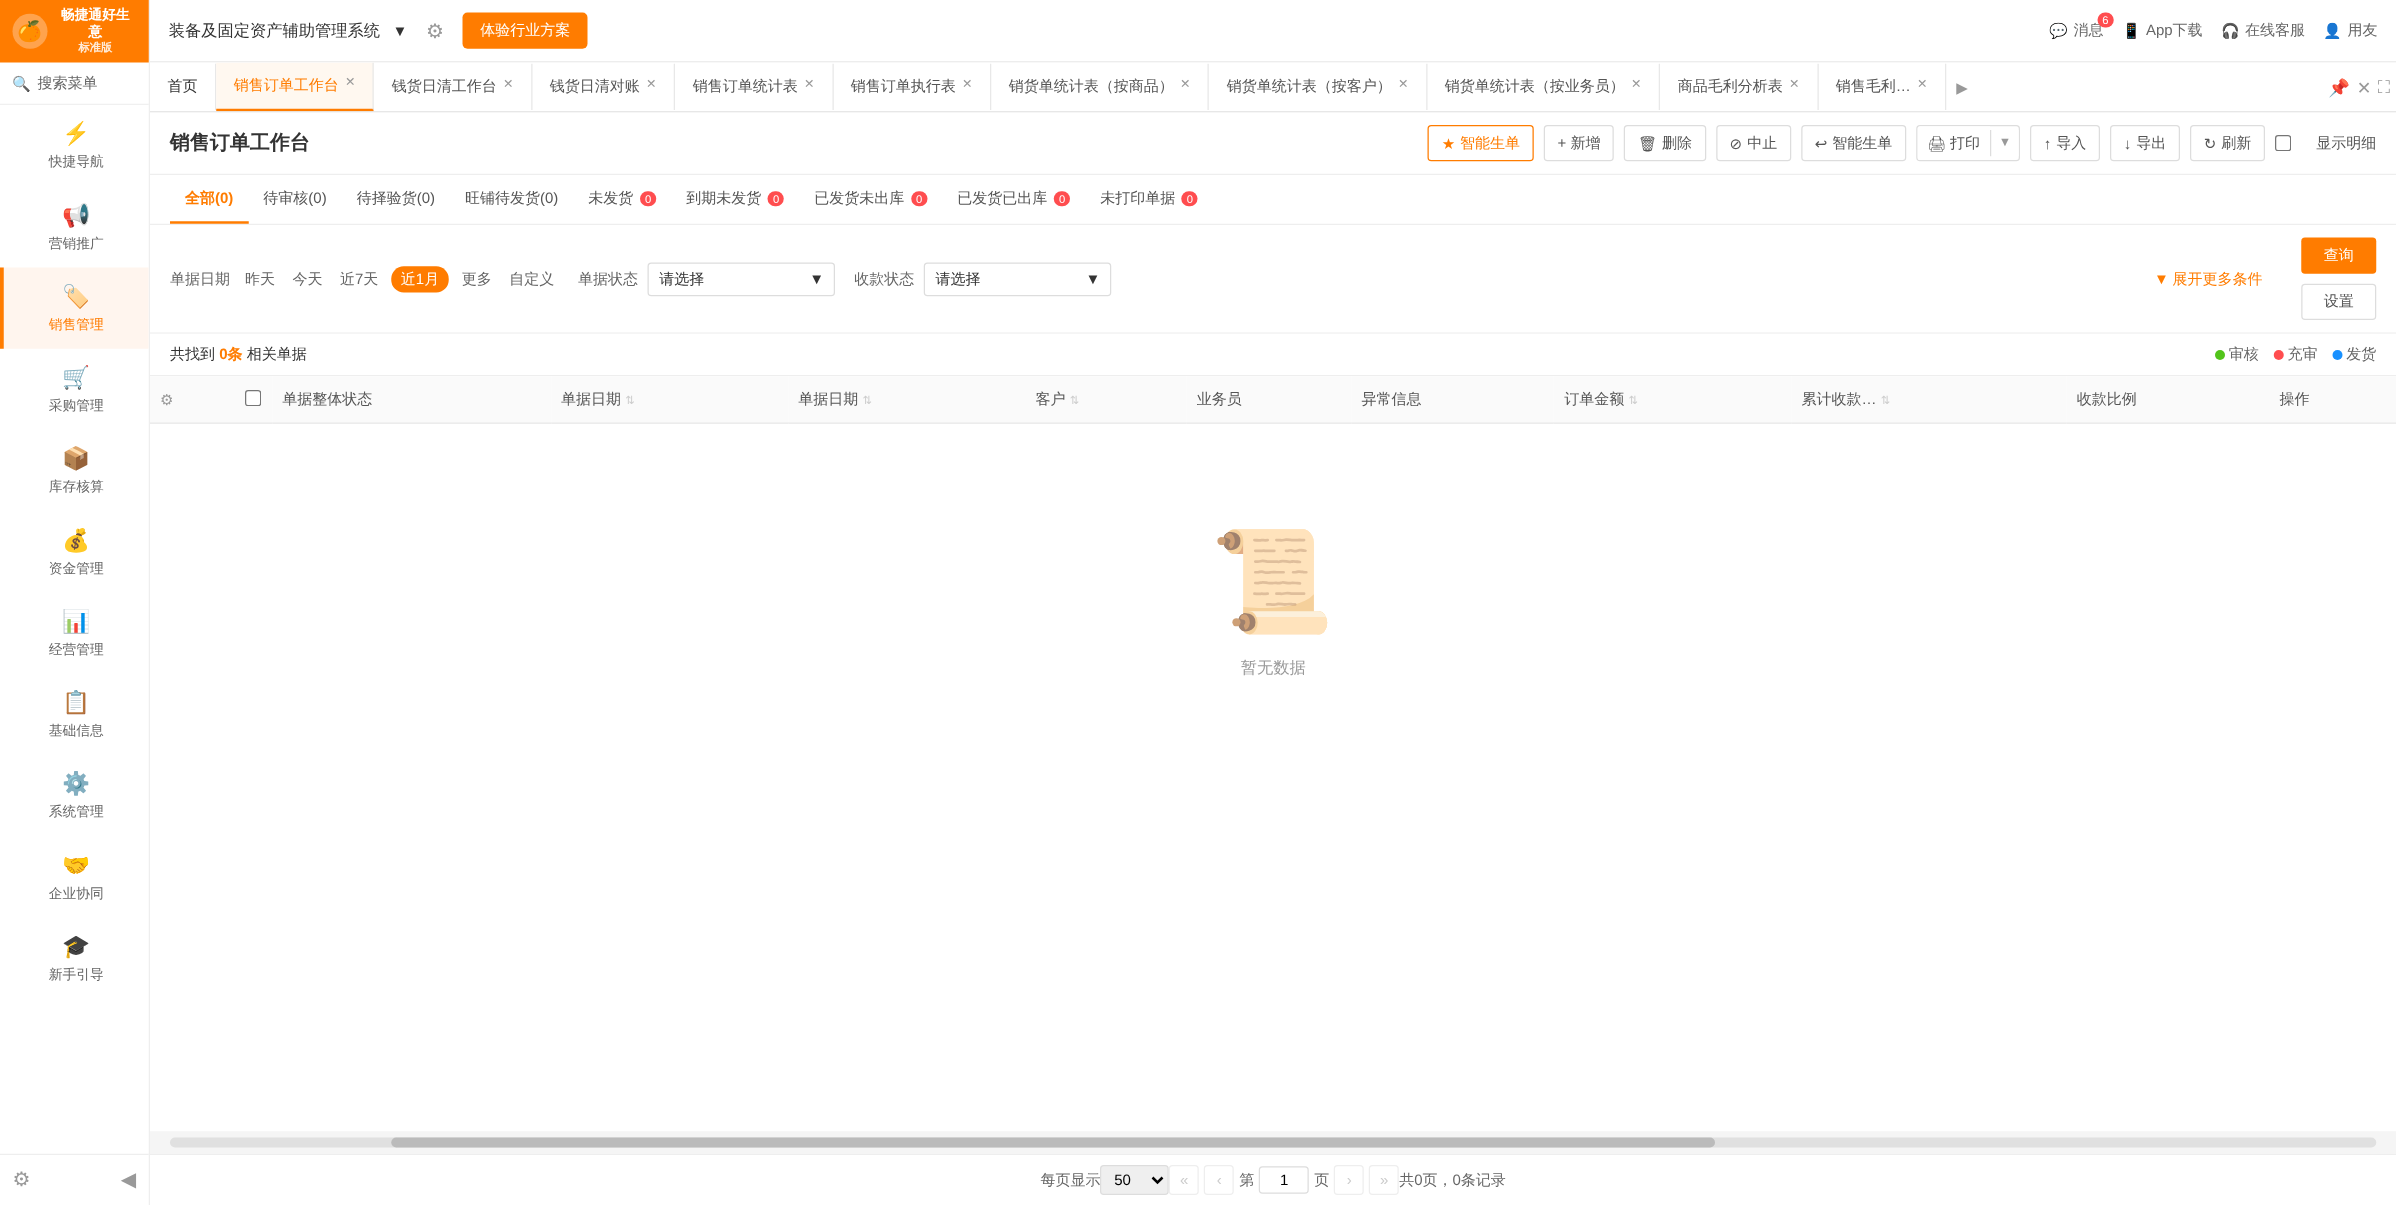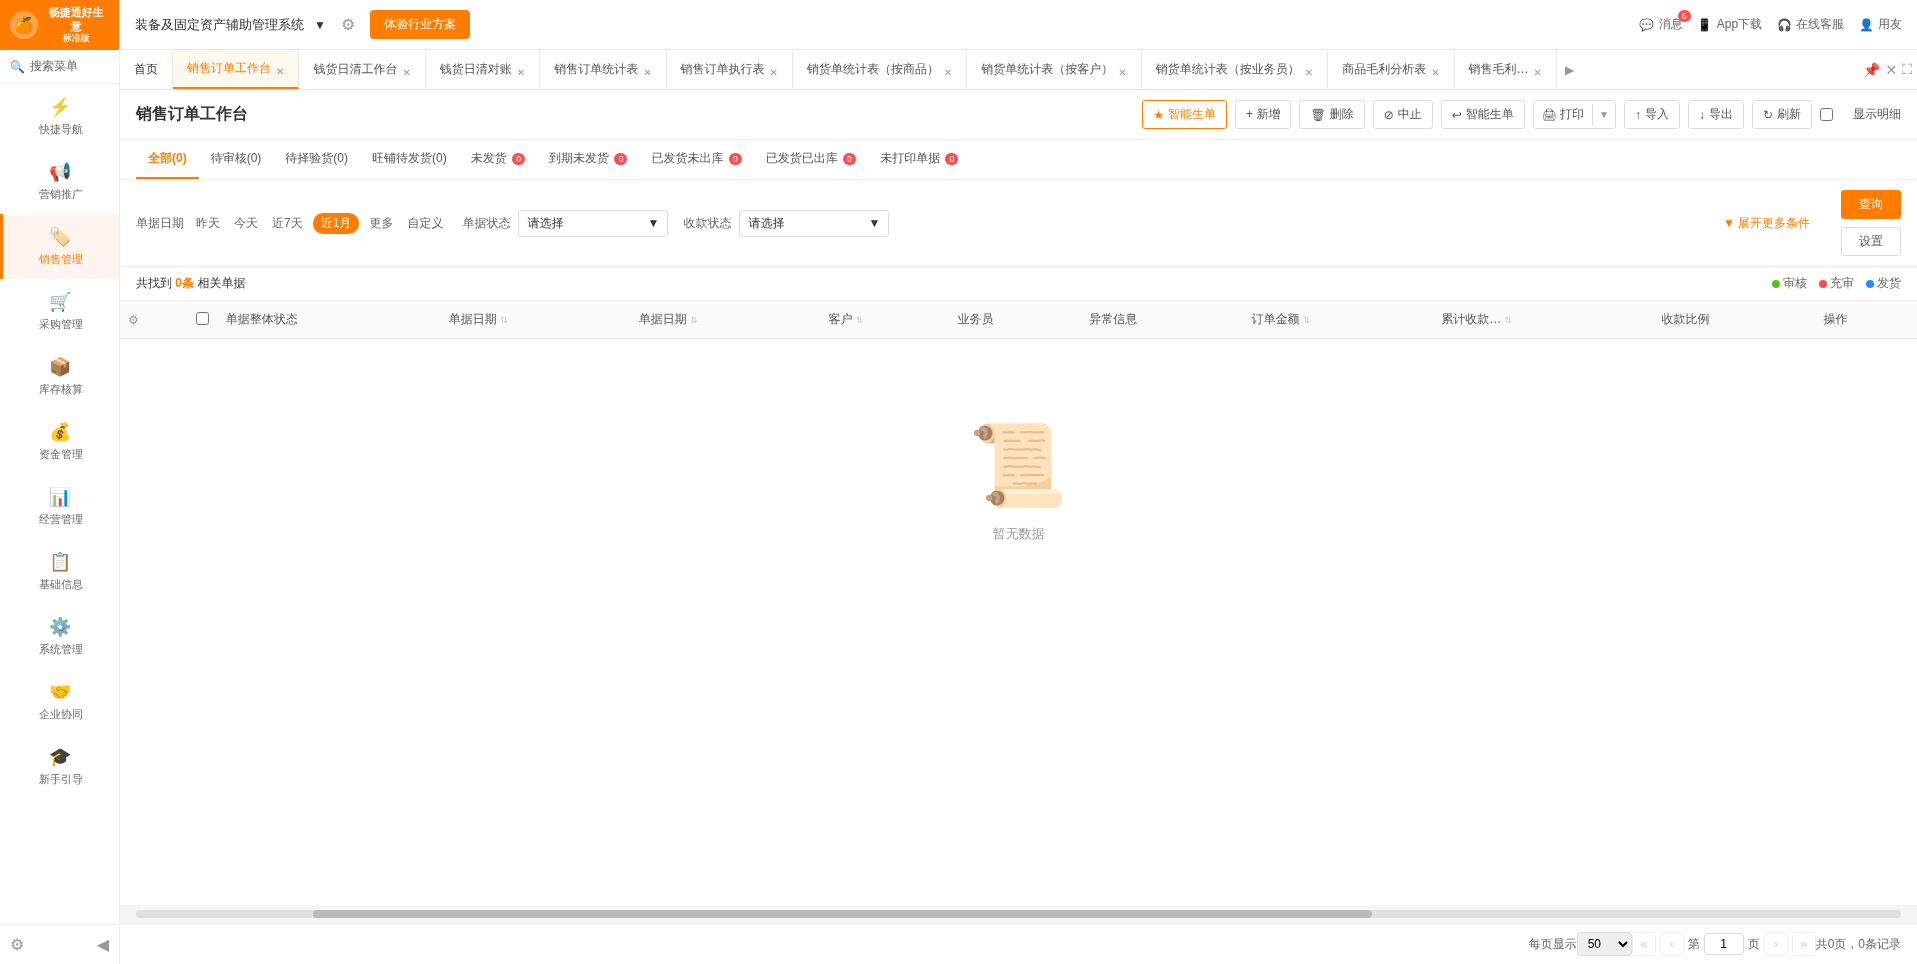--- a/index.html
+++ b/index.html
@@ -27,21 +27,21 @@
     .top-header { height: 50px; background: #fff; border-bottom: 1px solid #e8e8e8; display: flex; align-items: center; padding: 0 15px; gap: 10px; flex-shrink: 0; }
     .top-header-title { font-size: 13px; color: #333; display: flex; align-items: center; gap: 5px; }
     .top-header-gear { color: #999; cursor: pointer; font-size: 16px; margin-left: 5px; }
     .top-header-plan-btn { background: #ff7c00; color: #fff; border: none; padding: 6px 14px; border-radius: 4px; cursor: pointer; font-size: 12px; margin-left: 5px; }
     .top-header-right { margin-left: auto; display: flex; align-items: center; gap: 15px; color: #666; font-size: 12px; }
     .top-header-right .icon-group { display: flex; align-items: center; gap: 4px; cursor: pointer; position: relative; }
     .badge { position: absolute; top: -6px; right: -8px; background: #ff4d4f; color: #fff; border-radius: 10px; font-size: 9px; padding: 1px 4px; }
 
     
     .tab-bar { background: #fff; border-bottom: 1px solid #e0e0e0; display: flex; align-items: center; flex-shrink: 0; overflow: hidden; }
-    .tab-item { display: flex; align-items: flex-end; padding: 10px 14px; font-size: 12px; color: #555; cursor: pointer; border-right: 1px solid #e8e8e8; white-space: nowrap; gap: 5px; flex-shrink: 0; }
+    .tab-item { display: flex; align-items: flex-start; padding: 10px 14px; font-size: 12px; color: #555; cursor: pointer; border-right: 1px solid #e8e8e8; white-space: nowrap; gap: 5px; flex-shrink: 0; }
     .tab-item.active { background: #fff8f0; color: #ff7c00; border-bottom: 2px solid #ff7c00; }
     .tab-item.home { background: #fff; color: #333; }
     .tab-item .tab-close { color: #999; font-size: 10px; cursor: pointer; }
     .tab-bar-more { padding: 10px 8px; color: #999; cursor: pointer; }
     .tab-bar-actions { margin-left: auto; display: flex; align-items: center; padding-right: 5px; gap: 5px; }
     .tab-bar-actions span { color: #999; cursor: pointer; font-size: 14px; }
 
     
     .page-header { background: #fff; padding: 10px 16px; display: flex; align-items: center; justify-content: space-between; border-bottom: 1px solid #eee; flex-shrink: 0; }
     .page-title { font-size: 16px; font-weight: bold; color: #333; }
@@ -93,21 +93,21 @@
     td { padding: 10px 8px; border-bottom: 1px solid #f0f0f0; color: #333; }
     .th-gear { color: #999; cursor: pointer; }
     .th-check { width: 30px; }
 
     
     .empty-state { display: flex; flex-direction: column; align-items: center; justify-content: center; padding: 80px 0; }
     .empty-scroll { font-size: 60px; color: #ffb380; }
     .empty-text { color: #999; font-size: 13px; margin-top: 12px; }
 
     
-    .pagination { background: #fff; border-top: 1px solid #eee; padding: 8px 16px; display: flex; align-items: center; justify-content: flex-end; gap: 0; flex-shrink: 0; }
+    .pagination { background: #fff; border-top: 1px solid #eee; padding: 8px 16px; display: flex; align-items: center; justify-content: center; gap: 0; flex-shrink: 0; }
     .pagination-label { color: #666; font-size: 12px; }
     .pagination-select { border: 1px solid #ddd; padding: 3px 6px; border-radius: 3px; font-size: 12px; }
     .pagination-nav { display: flex; align-items: center; gap: 4px; }
     .page-btn { width: 24px; height: 24px; display: flex; align-items: center; justify-content: center; border: 1px solid #ddd; border-radius: 3px; cursor: pointer; color: #555; font-size: 12px; }
     .page-btn.disabled { color: #ccc; cursor: default; border-color: #eee; }
     .page-input { width: 40px; border: 1px solid #ddd; padding: 3px 6px; border-radius: 3px; font-size: 12px; text-align: center; }
     .pagination-info { color: #666; font-size: 12px; }
 
     
     .hscroll { height: 8px; background: #e0e0e0; margin: 5px 16px; border-radius: 4px; cursor: pointer; }

